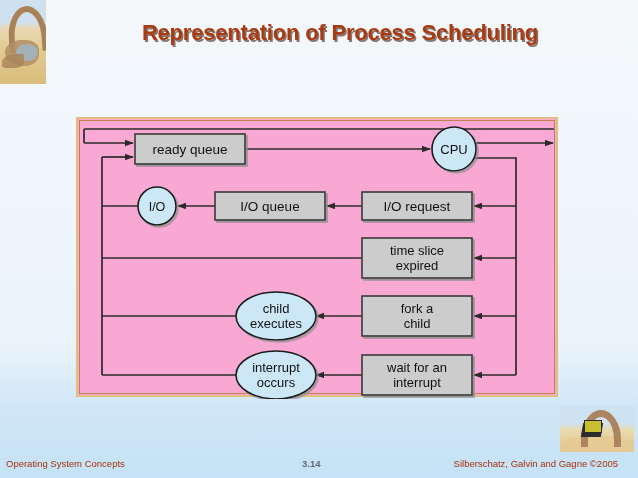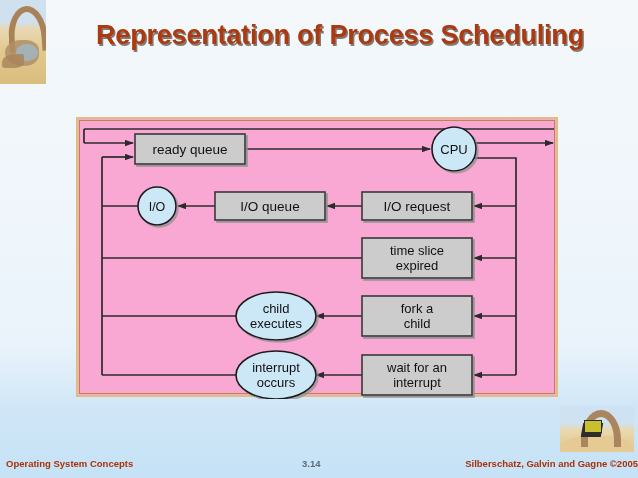--- a/index.html
+++ b/index.html
@@ -62,21 +62,21 @@
     border-radius: 60% 10% 40% 20%;
     opacity: .8;
   }
 
   #page-title {
     position: absolute;
     left: 70px;
     top: 20px;
     width: 540px;
     text-align: center;
-    font-size: 27px;
+    font-size: 22px;
     font-weight: bold;
     color: #ab3a10;
     letter-spacing: -0.2px;
     text-shadow: 1.5px 1.5px 0 rgba(40,18,6,0.55);
     white-space: nowrap;
   }
 
   
   #diagram-frame {
     position: absolute;
@@ -93,26 +93,26 @@
   #diagram-svg {
     position: absolute;
     left: 0; top: 0;
   }
 
   
   #footer-left, #footer-center, #footer-right {
     position: absolute;
     bottom: 9px;
     font-size: 9.5px;
-    font-weight: bold;
+    font-weight: normal;
     white-space: nowrap;
   }
   #footer-left { left: 6px;  color: #a8310a; }
   #footer-center { left: 302px; color: #5d6b76; font-weight: bold; }
-  #footer-right { right: 0; color: #a8310a; margin-top: 39px; }
+  #footer-right { right: 20px; color: #a8310a; margin-top: 39px; }
 
   #footer-logo {
     position: absolute;
     right: 4px;
     bottom: 26px;
     width: 74px;
     height: 46px;
     overflow: hidden;
     background: linear-gradient(to bottom,#cfe2f1 0%, #cfe2f1 38%, #e9d9ae 52%, #e0c78d 100%);
   }

